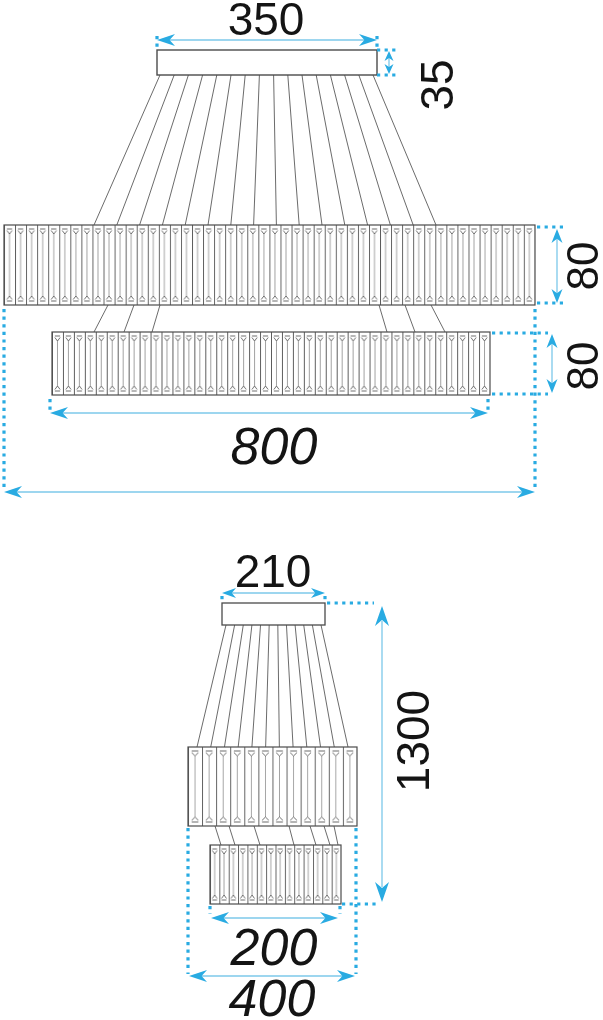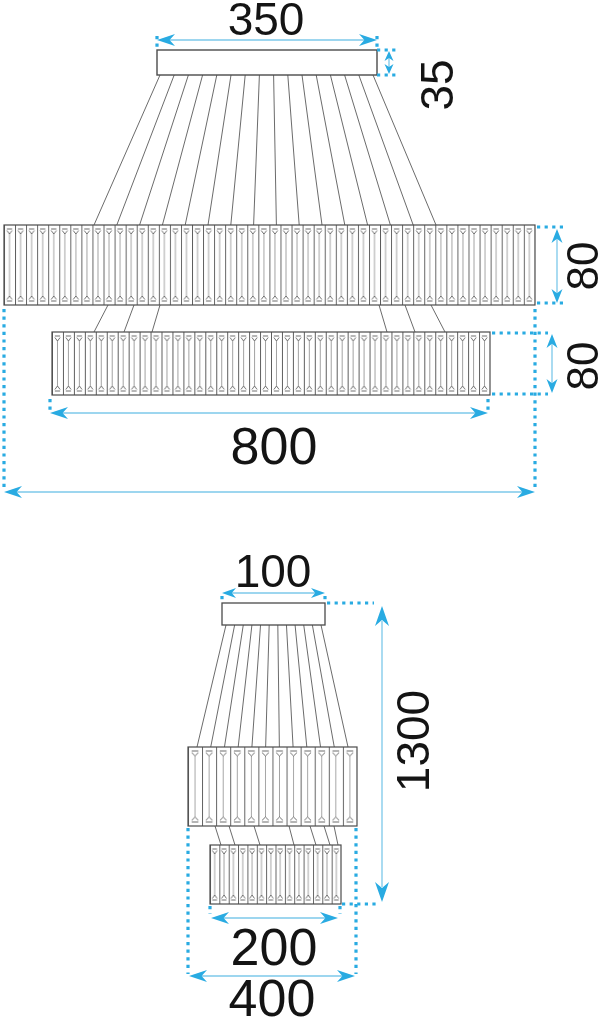--- a/index.html
+++ b/index.html
@@ -17,21 +17,21 @@
     font-weight:400;
     white-space:nowrap;
     transform:translate(-50%,-50%);
     line-height:1;
     letter-spacing:0px;
     user-select:none;
   }
   .dim-label.rot{transform:translate(-50%,-50%) rotate(-90deg);}
   .fs46{font-size:46px;}
   .fs44{font-size:44px;}
-  .fs50{font-size:52px;}
+  .fs50{font-size:52px;font-style:italic;}
 </style>
 </head>
 <body>
 
 <div id="stage">
 
   <svg id="drawing" width="603" height="1020" viewBox="0 0 603 1020">
     <defs id="defs">
         <pattern id="crystal0" x="4" y="225" width="11.06" height="80" patternUnits="userSpaceOnUse">
           <rect x="0" y="0" width="11.06" height="80" fill="#ffffff"></rect>
@@ -183,20 +183,20 @@
 
   <div class="dim-label rot fs46" style="left:437px;top:85px;">35</div>
 
   <div class="dim-label rot fs44" style="left:583px;top:266px;">80</div>
 
   <div class="dim-label rot fs44" style="left:583px;top:366px;">80</div>
 
   <div class="dim-label fs50" style="left:274px;top:446px;">800</div>
 
 
-  <div class="dim-label fs46" style="left:273px;top:571px;">100</div>
+  <div class="dim-label fs46" style="left:273px;top:571px;">210</div>
 
   <div class="dim-label rot fs46" style="left:413px;top:741px;">1300</div>
 
   <div class="dim-label fs50" style="left:274px;top:947px;">200</div>
 
   <div class="dim-label fs50" style="left:272px;top:998px;">400</div>
 </div>
 
 </body></html>

